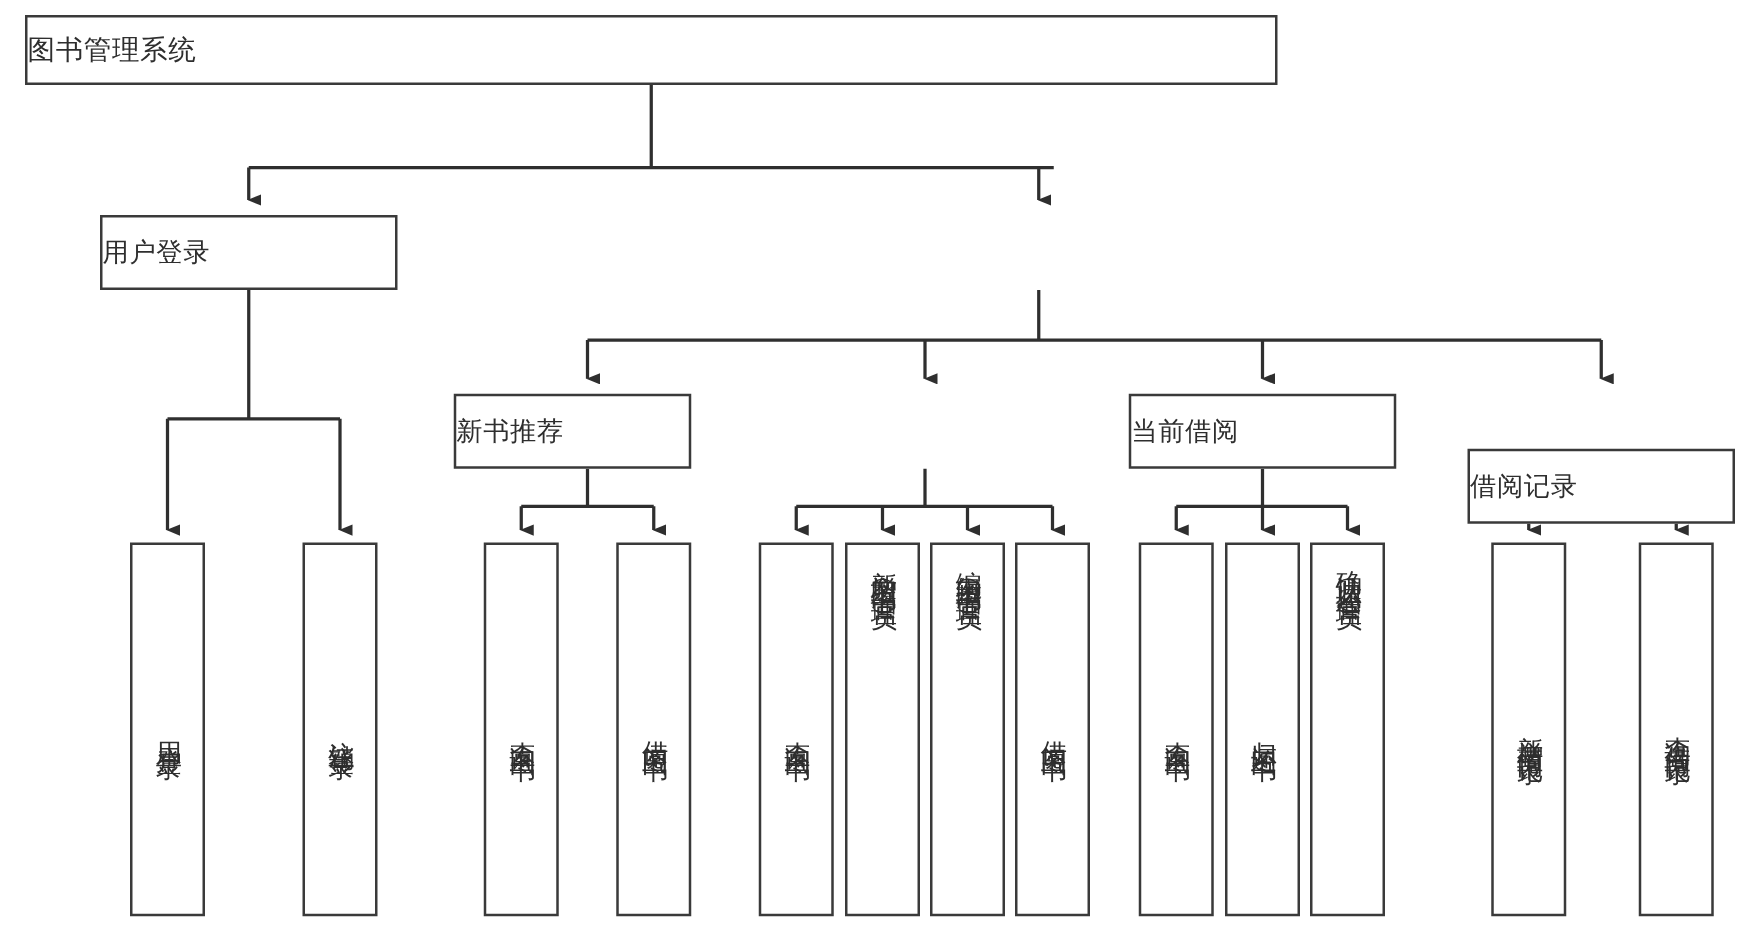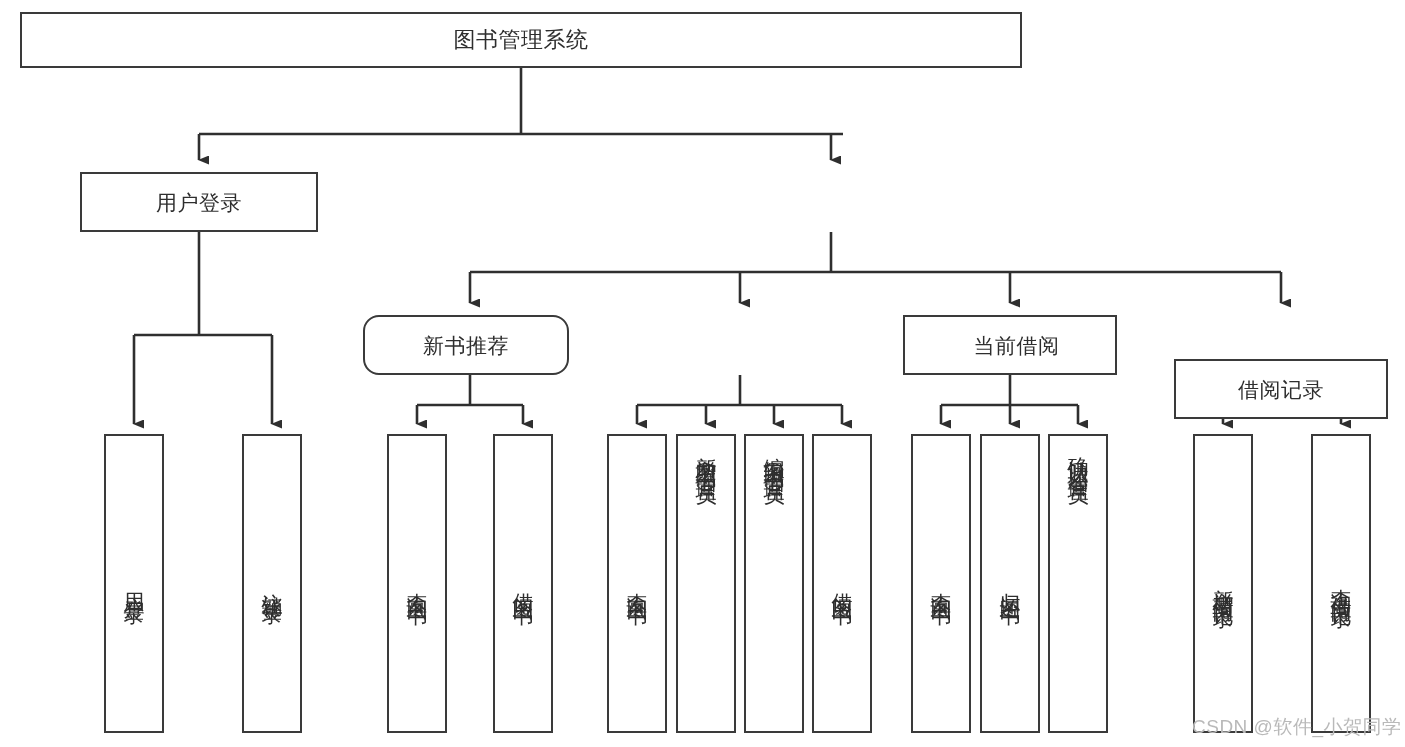--- a/index.html
+++ b/index.html
@@ -24,21 +24,20 @@
     width: 1405px;
     height: 747px;
   }
   .node {
     position: absolute;
     box-sizing: border-box;
     background: #ffffff;
     border: 2px solid #3a3a3a;
     display: flex;
     align-items: center;
-    justify-content: center;
     color: #2e2e2e;
     letter-spacing: 0.5px;
   }
   .node .label {
     display: block;
     text-align: center;
     line-height: 1.0;
   }
   .node.h {
     font-size: 21px;
@@ -131,24 +130,24 @@
   </svg>
 
   <div class="node root" style="left:20px; top:12px; width:1002px; height:56px;">
     <span class="label">图书管理系统</span>
   </div>
 
   <div class="node h" style="left:80px; top:172px; width:238px; height:60px;">
     <span class="label">用户登录</span>
   </div>
 
-  <div class="node h" style="left:363px; top:315px; width:206px; height:60px;border-radius:16px;">
+  <div class="node h" style="left:363px; top:315px; width:190px; height:60px;">
     <span class="label">新书推荐</span>
   </div>
-  <div class="node h" style="left:903px; top:315px; width:214px; height:60px;padding-left:13px;">
+  <div class="node h" style="left:903px; top:315px; width:214px; height:60px;">
     <span class="label">当前借阅</span>
   </div>
   <div class="node h" style="left:1174px; top:315px; width:214px; height:60px;margin-top:44px;">
     <span class="label">借阅记录</span>
   </div>
 
   <div class="node v mid" style="left:104px; top:434px; width:60px; height:299px;">
     <span class="label">用户登录</span>
   </div>
   <div class="node v mid" style="left:242px; top:434px; width:60px; height:299px;">
@@ -185,15 +184,14 @@
     <span class="label">确认归还（管理员）</span>
   </div>
 
   <div class="node v mid" style="left:1193px; top:434px; width:60px; height:299px;">
     <span class="label">新增借阅记录</span>
   </div>
   <div class="node v mid" style="left:1311px; top:434px; width:60px; height:299px;">
     <span class="label">查询借阅记录</span>
   </div>
 
-  <div class="watermark" style="left:1192px; top:714px;">CSDN @软件_小贺同学</div>
 
 </div>
 
 </body></html>

